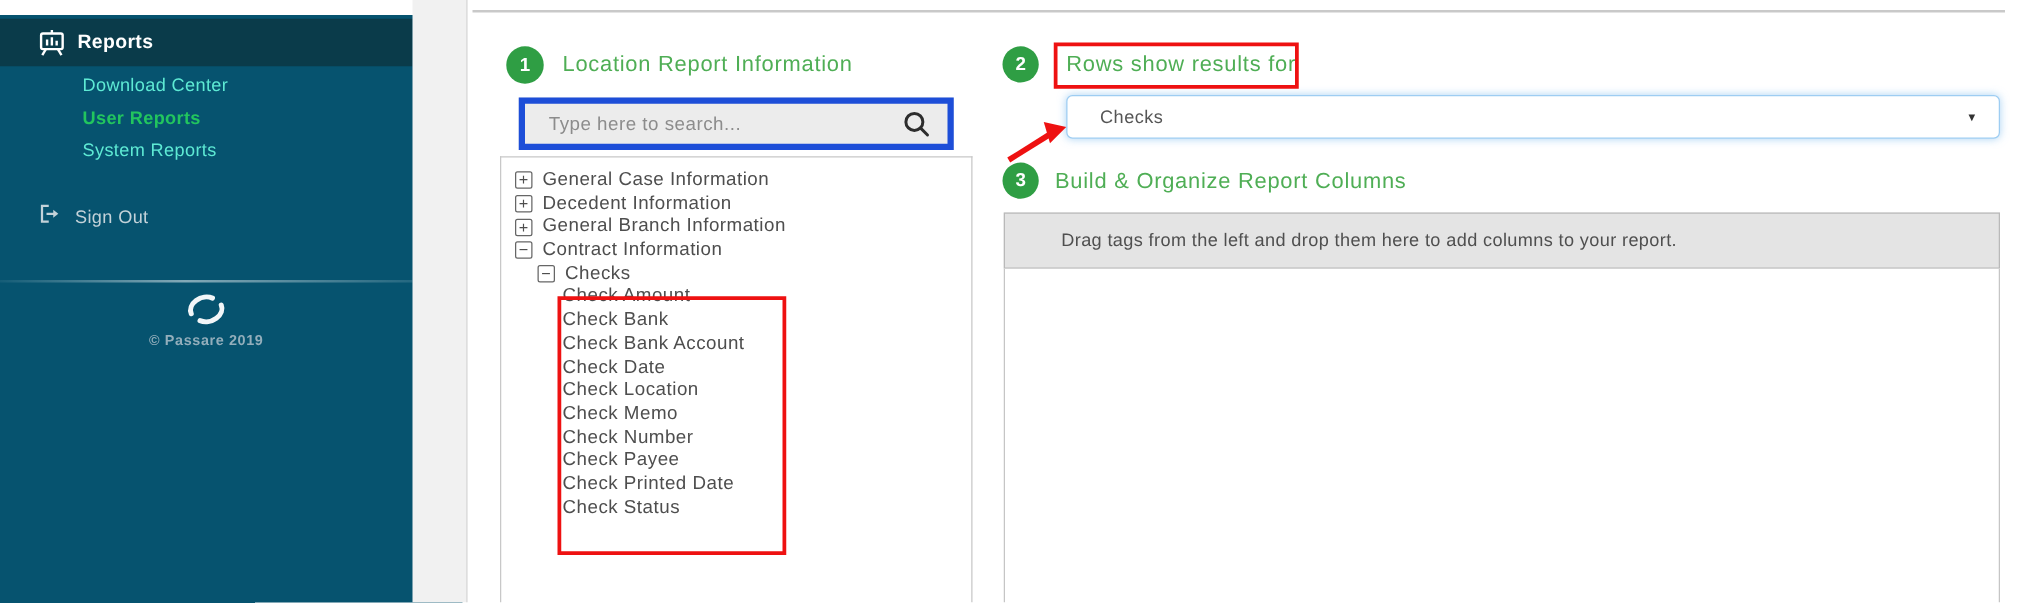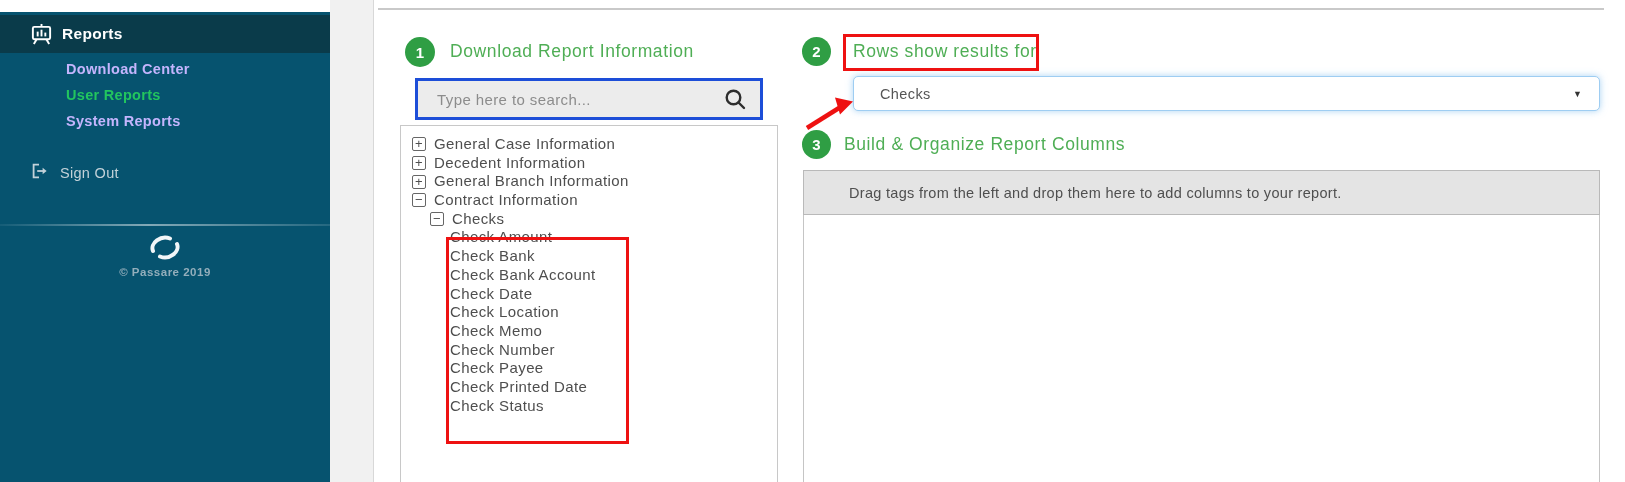--- a/index.html
+++ b/index.html
@@ -7,38 +7,38 @@
     width:1625px;height:482px;position:relative;overflow:hidden;
     background:#ffffff;font-family:"Liberation Sans",sans-serif;
     -webkit-font-smoothing:antialiased;
   }
   
   .sidebar{position:absolute;left:0;top:12px;width:330px;height:482px;background:#06536f;padding-left:40px;}
   .sidebar-header{position:absolute;left:0;top:3px;width:330px;height:38px;background:#0a3b4a;
     display:flex;align-items:center;cursor:pointer;}
   .sidebar-header .hdr-icon{margin-left:30px;width:24px;height:24px;display:flex;align-items:center;}
   .sidebar-header .hdr-label{margin-left:8px;color:#ffffff;font-size:15.5px;font-weight:bold;letter-spacing:.3px;}
-  .nav-item{position:absolute;left:66px;font-size:14.5px;letter-spacing:.3px;color:#c4b5fd;cursor:pointer;white-space:nowrap;font-weight:bold;}
+  .nav-item{position:absolute;left:66px;font-size:14.5px;letter-spacing:.3px;color:#5eead4;cursor:pointer;white-space:nowrap;}
   .nav-item.active{color:#22c55e;font-weight:bold;}
   .signout-row{position:absolute;left:30px;top:150px;display:flex;align-items:center;cursor:pointer;}
   .signout-row .so-label{margin-left:12px;color:#c3d2d9;font-size:14.5px;letter-spacing:.3px;}
   .sidebar-divider{position:absolute;left:0;top:212px;width:330px;height:2px;
     background:linear-gradient(90deg,rgba(255,255,255,.06),rgba(255,255,255,.5) 45%,rgba(255,255,255,.12));}
   .logo-wrap{position:absolute;left:0;top:222px;width:330px;text-align:center;}
   .copyright{margin-top:1px;color:#93aebb;font-size:11.5px;letter-spacing:.5px;font-weight:bold;}
   
   .gutter{position:absolute;left:330px;top:0;width:43px;height:482px;background:#f1f1f1;border-right:1px solid #d8d8d8;}
   .top-divider{position:absolute;left:378px;top:8px;width:1226px;height:2px;background:#c9c9c9;}
   
   .step-circle{position:absolute;border-radius:50%;background:#2f9e44;color:#fff;font-weight:bold;
     display:flex;align-items:center;justify-content:center;font-size:15px;}
   .step-title{position:absolute;color:#4fae55;font-size:17.5px;letter-spacing:.6px;white-space:nowrap;}
   
   .search-box{position:absolute;left:415px;top:78px;width:348px;height:42px;box-sizing:border-box;
-    background:#ececec;border:3px solid #1d4ed8;display:flex;align-items:center;}
+    background:#ececec;border:5px solid #1d4ed8;display:flex;align-items:center;}
   .search-input{flex:1;border:none;outline:none;background:transparent;margin-left:17px;
     font-size:15px;letter-spacing:.4px;color:#4e4e4e;font-family:"Liberation Sans",sans-serif;}
   .search-input::placeholder{color:#8c8c8c;opacity:1;}
   .search-icon{margin-right:13px;width:24px;height:24px;cursor:pointer;}
   
   .tree-panel{position:absolute;left:400px;top:125px;width:378px;height:357px;box-sizing:border-box;
     background:#fff;border:1px solid #c8c8c8;border-bottom:none;padding-top:9px;overflow:hidden;}
   .tree-row{height:18.7px;line-height:18.7px;font-size:15px;color:#4e4e4e;letter-spacing:.4px;
     display:flex;align-items:center;white-space:nowrap;}
   .indent-0{padding-left:11px;}
@@ -111,21 +111,21 @@
       </svg>
     </span>
     <div class="copyright">© Passare 2019</div>
   </div>
 </div>
 
 <div class="gutter"></div>
 <div class="top-divider"></div>
 
 <div class="step-circle" style="left:405px;top:37px;width:30px;height:30px;">1</div>
-<div class="step-title" style="left:450px;top:41px;">Download Report Information</div>
+<div class="step-title" style="left:450px;top:41px;">Location Report Information</div>
 
 <div class="search-box">
   <input class="search-input" type="text" placeholder="Type here to search..." style="">
   <span class="search-icon">
     <svg width="24" height="24" viewBox="0 0 24 24" fill="none" stroke="#2d2d2d" stroke-width="2.4" stroke-linecap="round">
       <circle cx="10.5" cy="10.5" r="6.8"></circle>
       <line x1="15.5" y1="15.5" x2="21" y2="21"></line>
     </svg>
   </span>
 </div>

